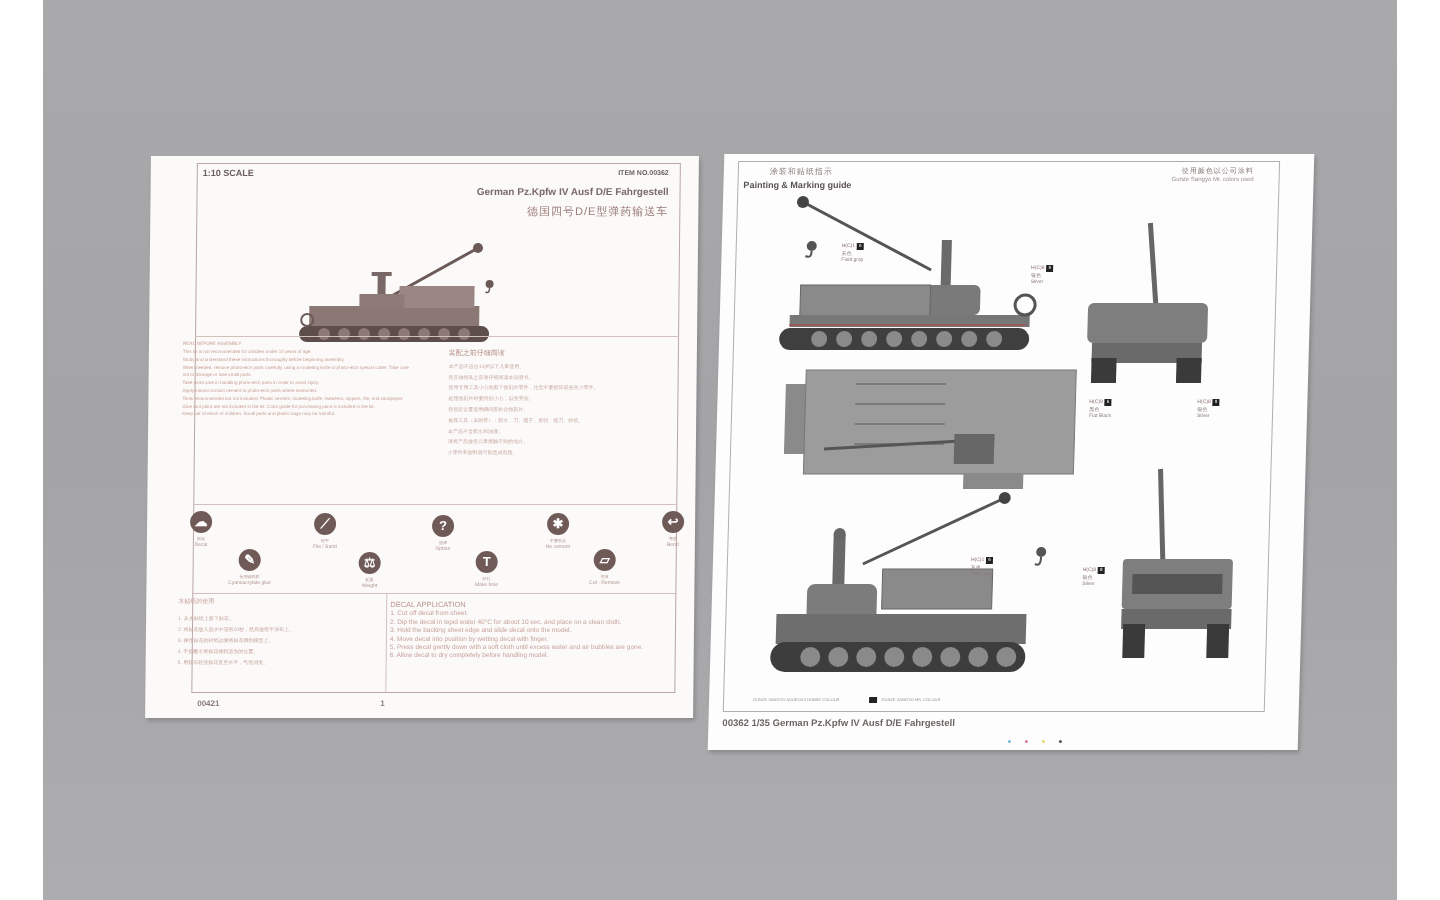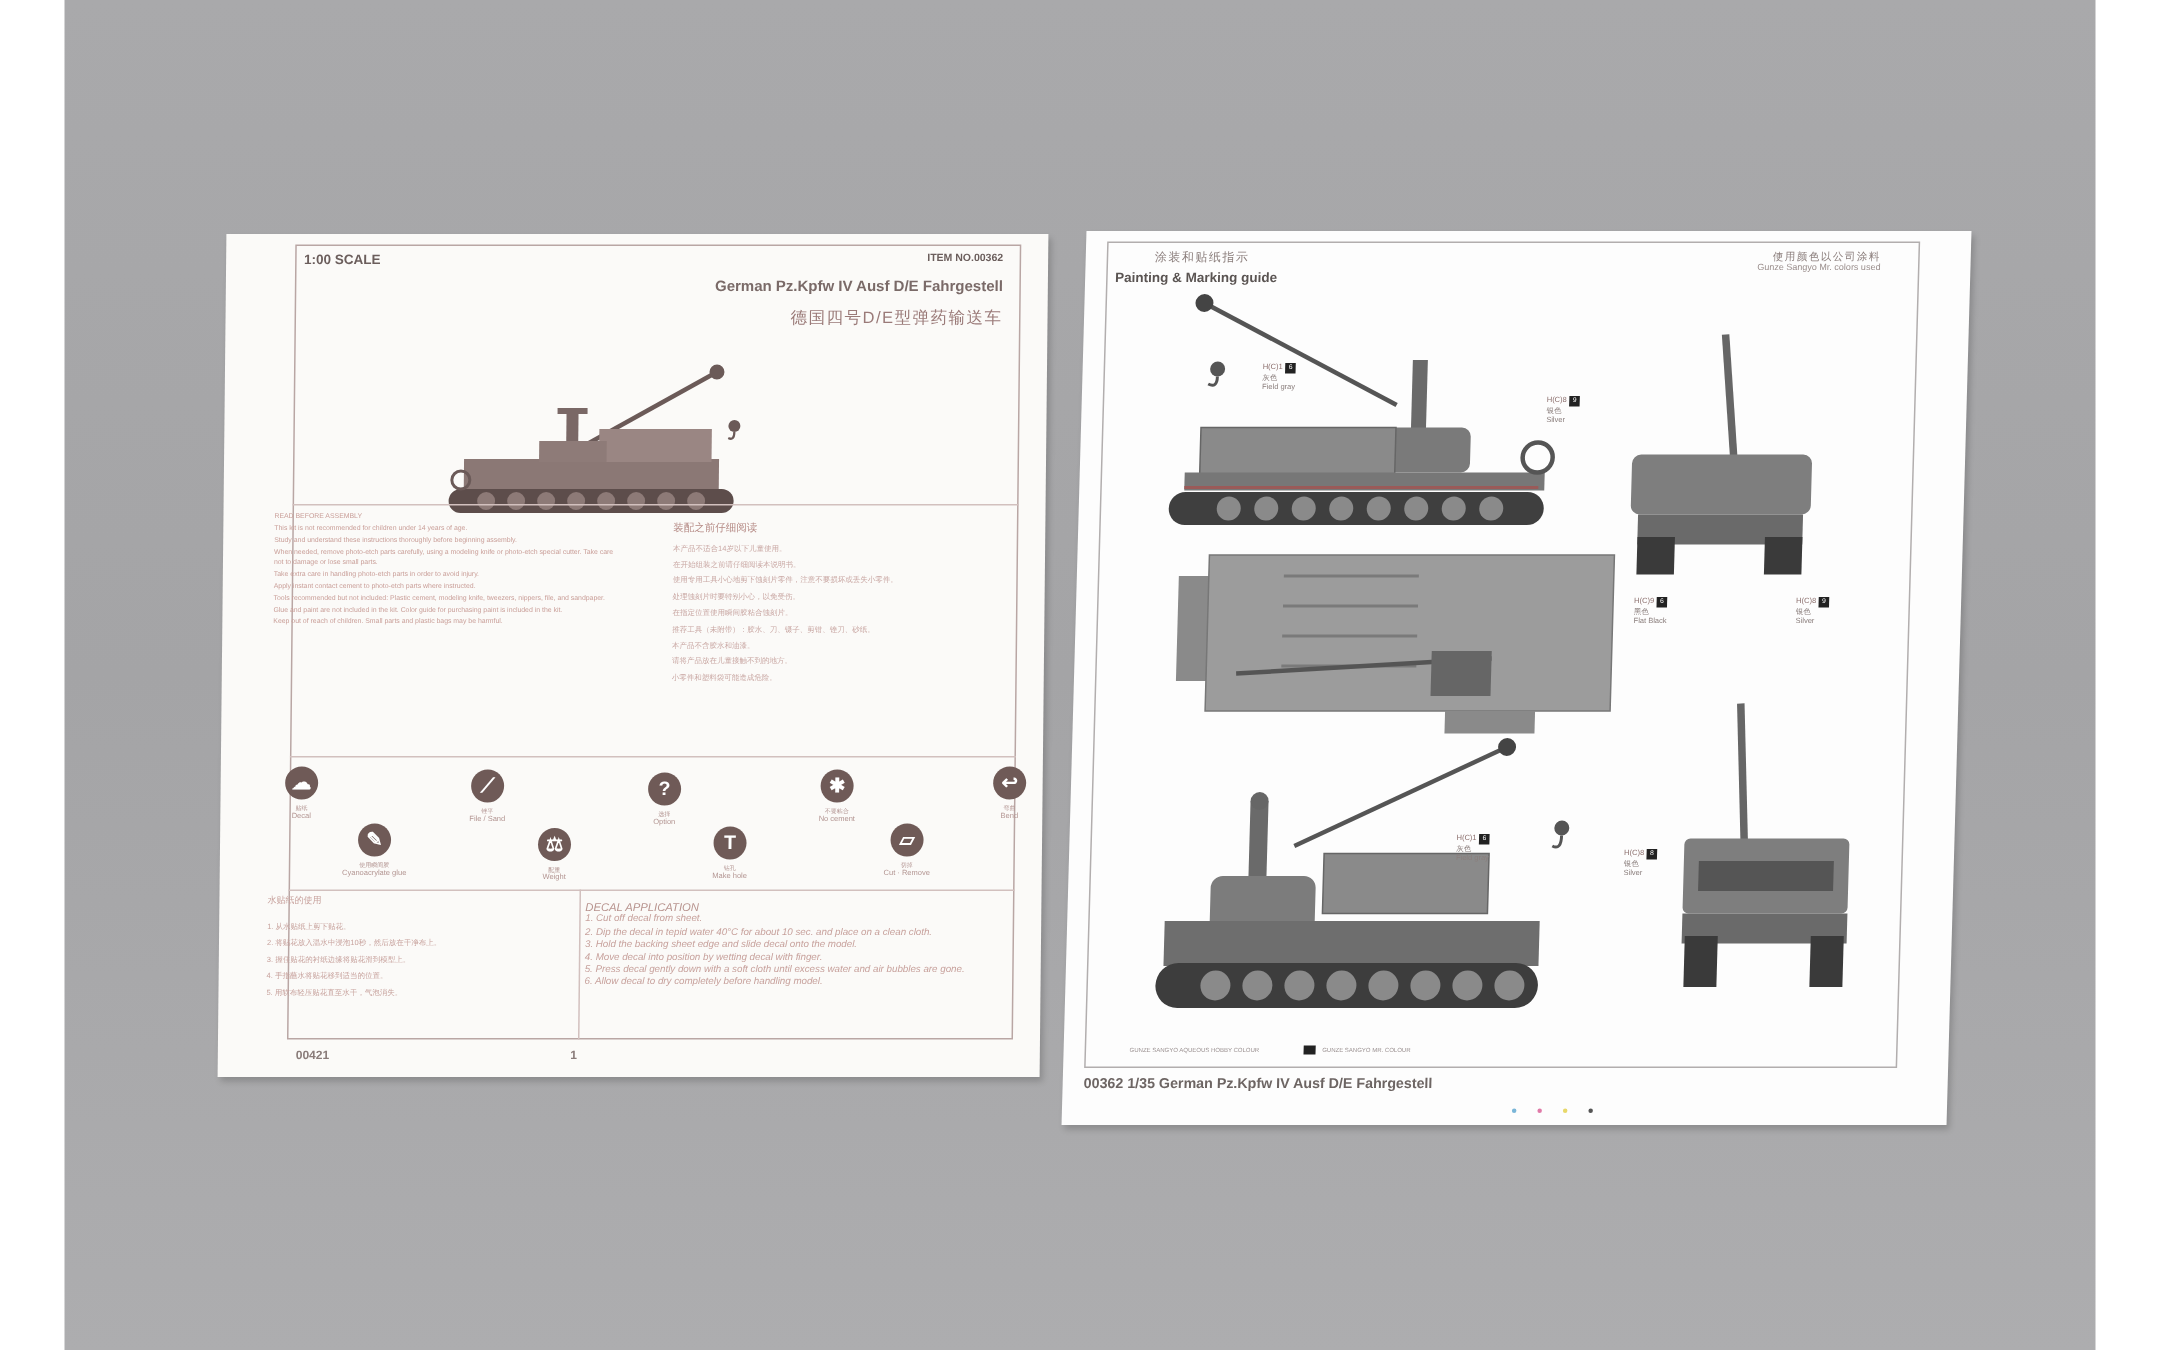--- a/index.html
+++ b/index.html
@@ -34,21 +34,21 @@
     .icons-row { position: absolute; left: 48px; top: 355px; width: 480px; height: 90px; }
     .sym { position: absolute; width: 60px; text-align: center; }
     .sym .circ {
       width: 22px; height: 22px; border-radius: 50%; background: #6f5a57; margin: 0 auto;
       color: #fff; font-size: 13px; line-height: 22px; font-weight: bold;
     }
     .sym .cn { font-size: 4px; color: #b39592; margin-top: 3px; }
     .sym .lbl { font-size: 5px; color: #b39592; }
     .decal-cn { position: absolute; left: 32px; top: 440px; width: 230px; font-size: 5px; line-height: 11px; color: #c7a19c; }
     .decal-cn .head { font-size: 6px; margin-bottom: 6px; }
-    .decal-en { position: absolute; left: 244px; top: 445px; width: 270px; font-size: 6.5px; line-height: 8.4px; color: #c7a19c; font-style: italic; }
+    .decal-en { position: absolute; left: 244px; top: 445px; width: 270px; font-size: 6.5px; line-height: 8.4px; color: #c7a19c; }
     .decal-en .head { font-size: 7.5px; color: #b8948f; }
     .page-left .footer-code { position: absolute; left: 52px; top: 543px; font-size: 8px; font-weight: bold; color: #8a7c7a; }
     .page-left .footer-page { position: absolute; left: 235px; top: 543px; font-size: 8px; font-weight: bold; color: #8a7c7a; }
 
     
     .page-right {
       position: absolute; left: 716px; top: 154px; width: 590px; height: 596px;
       background: #fdfdfd;
       transform: skewX(-1.6deg);
       box-shadow: 2px 3px 4px rgba(0,0,0,0.18);
@@ -71,21 +71,21 @@
     .cmyk { position: absolute; left: 300px; top: 575px; width: 80px; height: 4px; }
     .cmyk span { display: inline-block; width: 3px; height: 3px; border-radius: 50%; margin-right: 14px; }
   </style>
 </head>
 <body>
 
 <div class="photo-bg"></div>
 
 <div class="page-left">
   <div class="frame"></div>
-  <div class="scale">1:00 SCALE</div>
+  <div class="scale">1:10 SCALE</div>
   <div class="item-no">ITEM NO.00362</div>
   <div class="title-en">German  Pz.Kpfw IV Ausf D/E Fahrgestell</div>
   <div class="title-cn">德国四号D/E型弹药输送车</div>
 
   <svg class="tank-left" viewBox="0 0 240 120">
 
     <line x1="112" y1="70" x2="198" y2="22" stroke="#6b5a58" stroke-width="3"></line>
     <circle cx="198" cy="22" r="5" fill="#6b5a58"></circle>
 
     <circle cx="210" cy="58" r="4" fill="#6b5a58"></circle>

